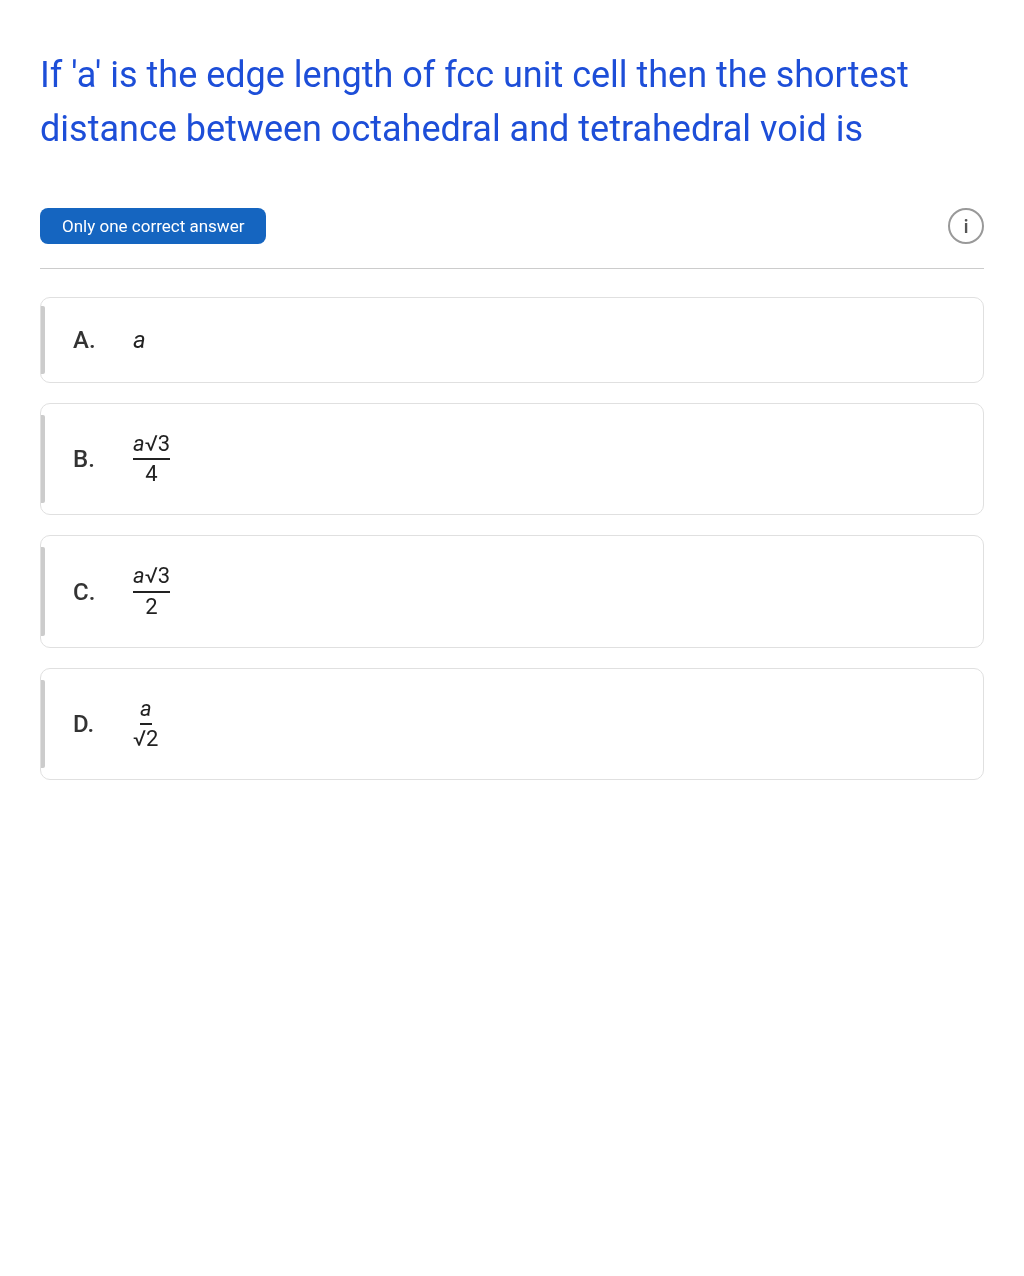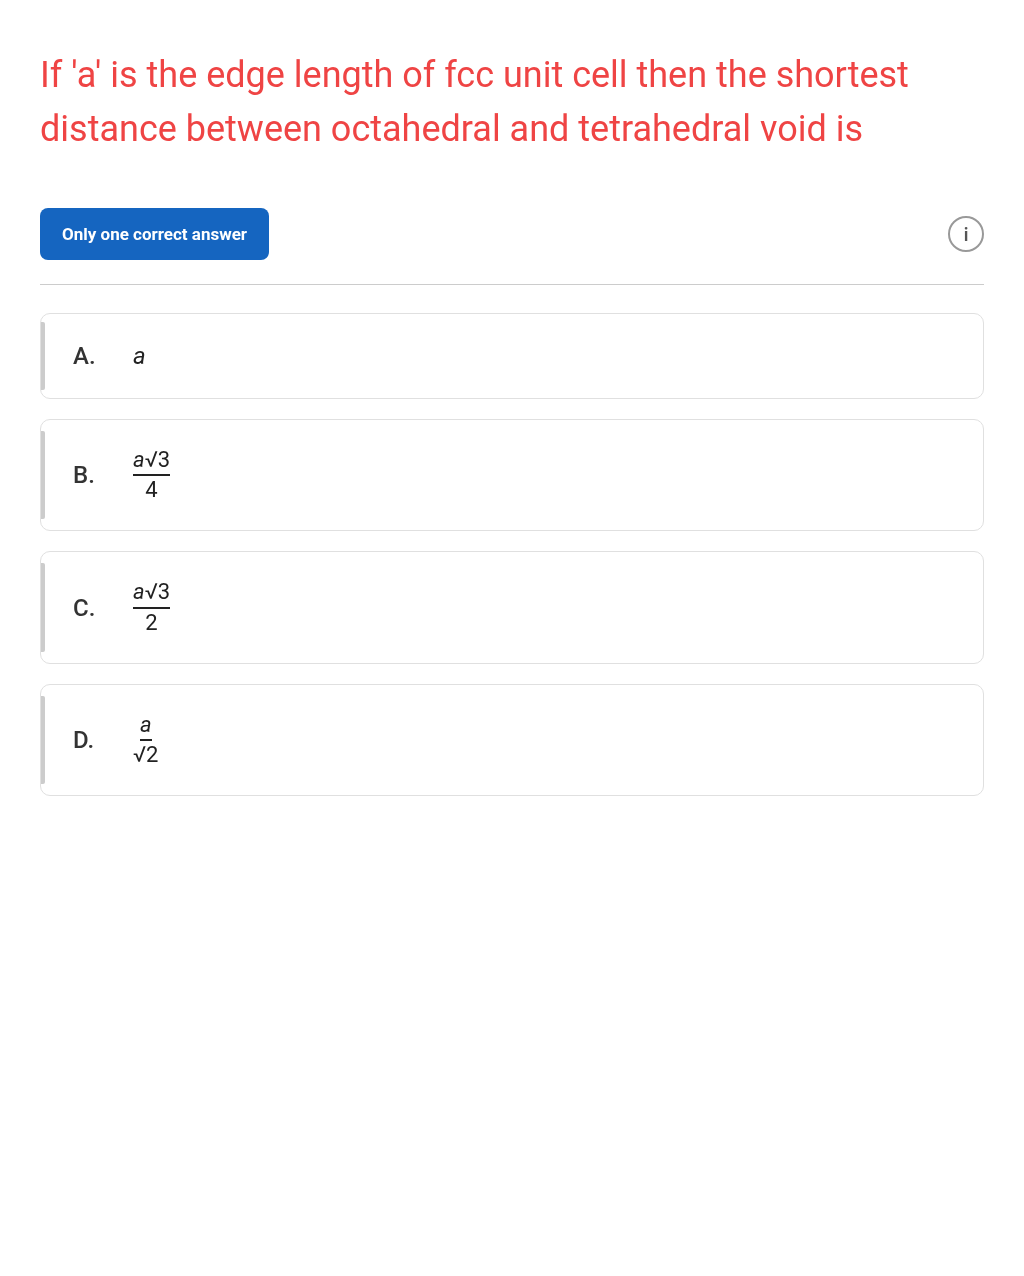--- a/index.html
+++ b/index.html
@@ -14,37 +14,37 @@
       width: 1024px;
       min-height: 1276px;
       padding: 48px 40px;
       color: #1a1a1a;
     }
 
     .question-text {
       font-size: 36px;
       font-weight: 400;
       line-height: 1.5;
-      color: #ef4444;
+      color: #1d4ed8;
       margin-bottom: 52px;
     }
 
     .badge-row {
       display: flex;
       align-items: center;
       justify-content: space-between;
       margin-bottom: 24px;
     }
 
     .badge {
       background: #1565C0;
       color: #ffffff;
       font-size: 17px;
-      font-weight: 700;
-      padding: 16px 22px;
+      font-weight: 400;
+      padding: 8px 22px;
       border-radius: 8px;
       display: inline-block;
     }
 
     .info-icon {
       width: 36px;
       height: 36px;
       border-radius: 50%;
       border: 2px solid #999;
       display: flex;

